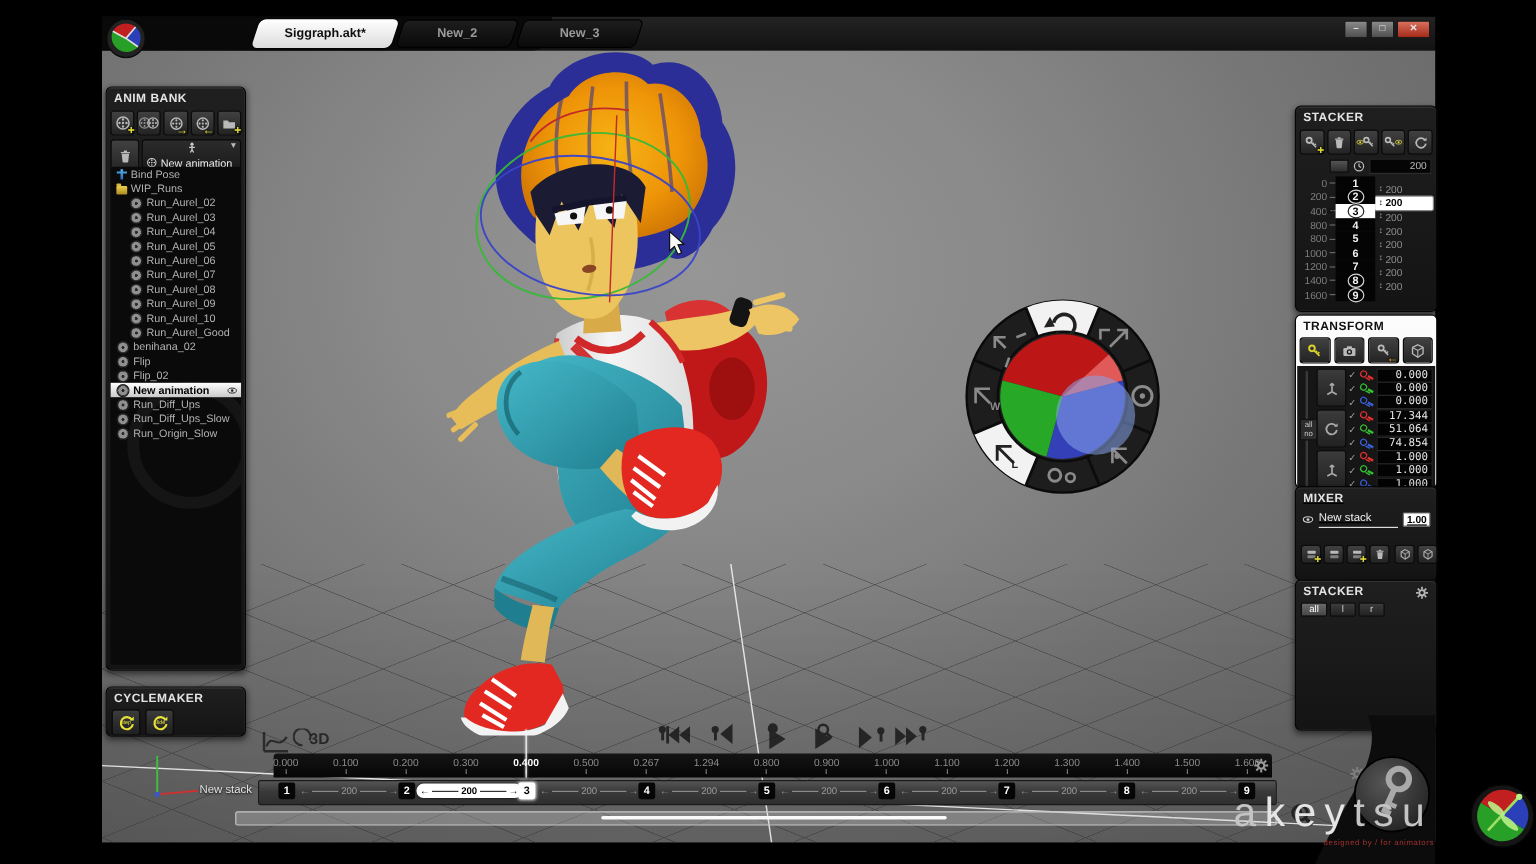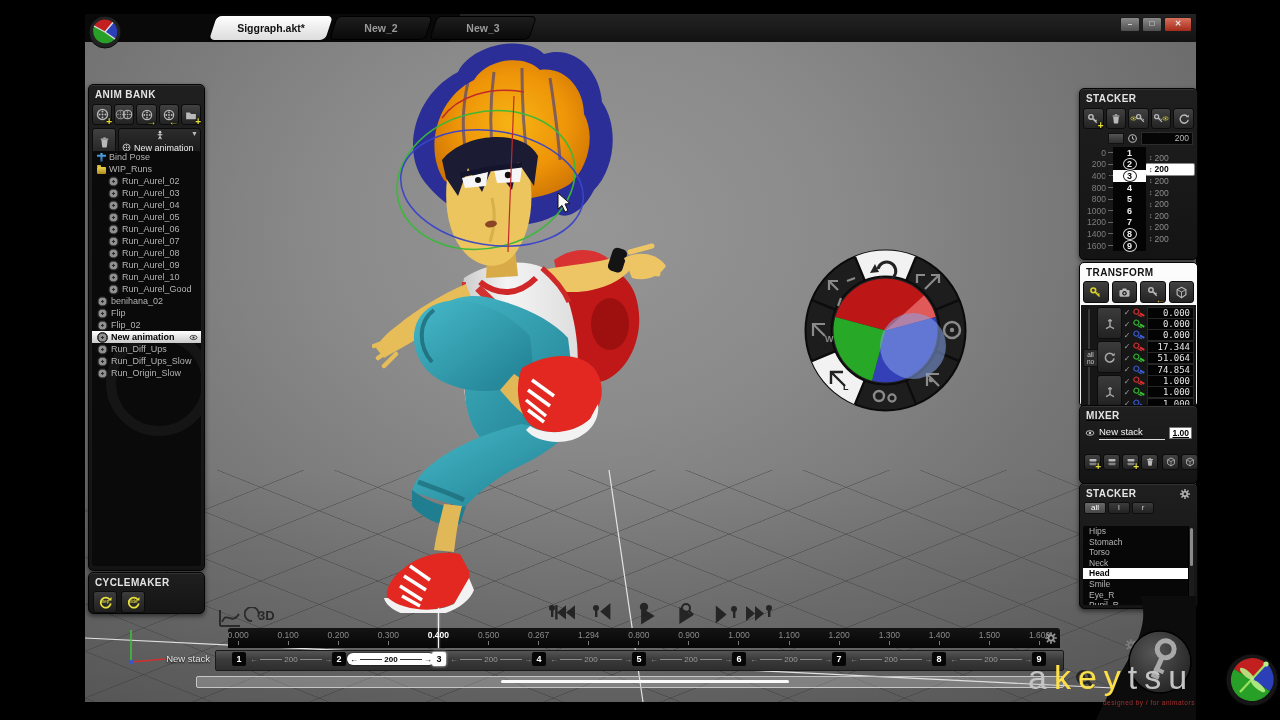--- a/index.html
+++ b/index.html
@@ -30,21 +30,21 @@
   
   .panel{background:linear-gradient(#1f1f1f,#141414);border:1px solid #050505;border-radius:5px;
     box-shadow:0 2px 5px rgba(0,0,0,.55), inset 0 1px 0 rgba(255,255,255,.09);}
   .phead{height:15px;padding:2px 6px 0;font-size:10px;font-weight:bold;color:#e3e3e3;letter-spacing:.4px;display:flex;align-items:center;}
   .tbtn{height:19px;flex:1;background:linear-gradient(#414141,#232323);border:1px solid #0c0c0c;border-radius:3px;
     display:flex;align-items:center;justify-content:center;position:relative;color:#b9b9b9;}
   .tbtn svg{display:block;}
   .ovl{position:absolute;right:-1px;bottom:-3px;color:#e8e13a;font-size:10px;font-weight:bold;text-shadow:0 0 2px #000,0 0 2px #000;line-height:10px;}
 
   
-  #animbank{left:88px;top:84px;width:115px;height:485px;}
+  #animbank{left:88px;top:72px;width:115px;height:485px;}
   #ab-tools{display:flex;gap:2px;padding:2px 3px;}
   #ab-row2{display:flex;gap:2px;padding:1px 3px;}
   #ab-trash{width:22px;height:26px;flex:none;}
   #ab-selector{flex:1;background:linear-gradient(#2c2c2c,#181818);border:1px solid #0a0a0a;border-radius:3px;position:relative;color:#cfcfcf;}
   #ab-selector .line1{display:flex;align-items:center;justify-content:center;height:12px;}
   #ab-selector .drop{position:absolute;right:2px;top:1px;font-size:7px;color:#bbb;}
   #ab-selector .line2{display:flex;align-items:center;gap:3px;height:13px;padding:0 3px;border-bottom:1px solid #e8e8e8;}
   #ab-selector .line2 span{font-size:9px;color:#ececec;white-space:nowrap;}
   .alist{position:absolute;left:3px;right:3px;top:66px;bottom:4px;background:#0a0a0a;border-radius:3px;overflow:hidden;}
   .alist::after{content:"";position:absolute;left:14px;bottom:130px;width:86px;height:86px;border:10px solid #1f1f1f;border-radius:50%;opacity:.55;}
@@ -156,21 +156,21 @@
   .tlspan.selected .dash{border-color:#333;}
   .tlspan:nth-of-type(1){left:31px}.tlspan:nth-of-type(2){left:131px}.tlspan:nth-of-type(3){left:231px}
   .tlspan:nth-of-type(4){left:331px}.tlspan:nth-of-type(5){left:431px}.tlspan:nth-of-type(6){left:531px}
   .tlspan:nth-of-type(7){left:631px}.tlspan:nth-of-type(8){left:731px}
   #tl-scroll{left:196px;top:676px;width:866px;height:10px;border:1px solid #c6c6c6;background:rgba(215,215,215,.28);border-radius:2px;}
   #tl-scroll .thumb{position:absolute;left:304px;top:3px;width:288px;height:3px;background:#fafafa;border-radius:2px;}
   #mode3d{left:258px;top:608px;color:#1d1d1d;font-size:13px;font-weight:bold;opacity:.85;}
 
   
   #brandtext{left:1028px;top:658px;font-size:34px;letter-spacing:7px;color:#c4c4c4;}
-  #brandtext .bk{color:#fde047;}
+  #brandtext .bk{color:#e5e5e5;}
   #tagline{left:1103px;top:699px;font-size:6.5px;color:#a33030;letter-spacing:.5px;}
 </style>
 </head>
 <body>
 
 <svg width="0" height="0" style="position:absolute">
   <defs>
     <symbol id="i-reel" viewBox="0 0 16 16">
       <circle cx="8" cy="8" r="6.2" fill="none" stroke="currentColor" stroke-width="1.6"></circle>
       <circle cx="8" cy="8" r="1.2" fill="currentColor"></circle>
@@ -975,42 +975,20 @@
     </div>
     <div id="pk-filters">
 
         <span class="pkf active">all</span>
 
         <span class="pkf">l</span>
 
         <span class="pkf">r</span>
 
     </div>
-    <div id="pk-list">
-
-        <div class="pitem">Hips</div>
-
-        <div class="pitem">Stomach</div>
-
-        <div class="pitem">Torso</div>
-
-        <div class="pitem">Neck</div>
-
-        <div class="pitem selected">Head</div>
-
-        <div class="pitem">Smile</div>
-
-        <div class="pitem">Eye_R</div>
-
-        <div class="pitem">Pupil_R</div>
-
-      <div id="pk-scroll">
-          <span class="pth"></span>
-        </div>
-    </div>
   </div>
 
   <svg class="abs" style="left:216px;top:606px" width="40" height="24" opacity=".8">
     <path d="M4 20 V4 M4 20 H24" stroke="#1d1d1d" stroke-width="2" fill="none"></path>
     <path d="M6 16 C11 4 15 20 23 8" stroke="#1d1d1d" stroke-width="1.8" fill="none"></path>
   </svg>
   <div id="mode3d" class="abs">3D</div>
   <svg class="abs" style="left:244px;top:607px" width="16" height="16" opacity=".8">
     <path d="M14 10 A7 7 0 1 0 8 14" stroke="#1d1d1d" stroke-width="1.8" fill="none"></path>
   </svg>

